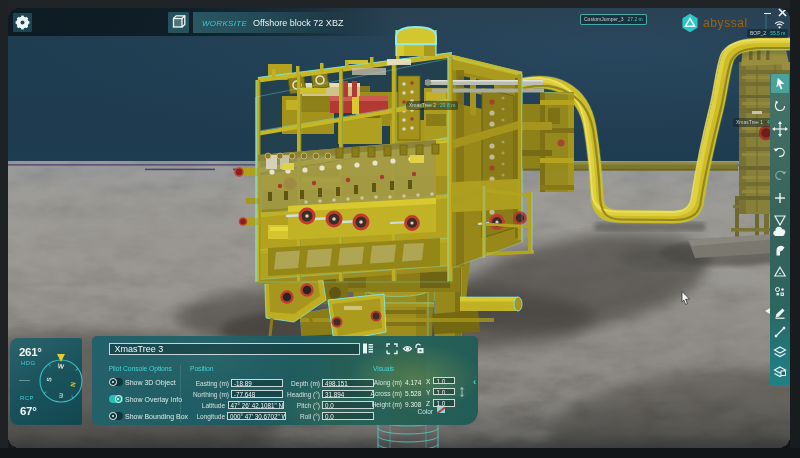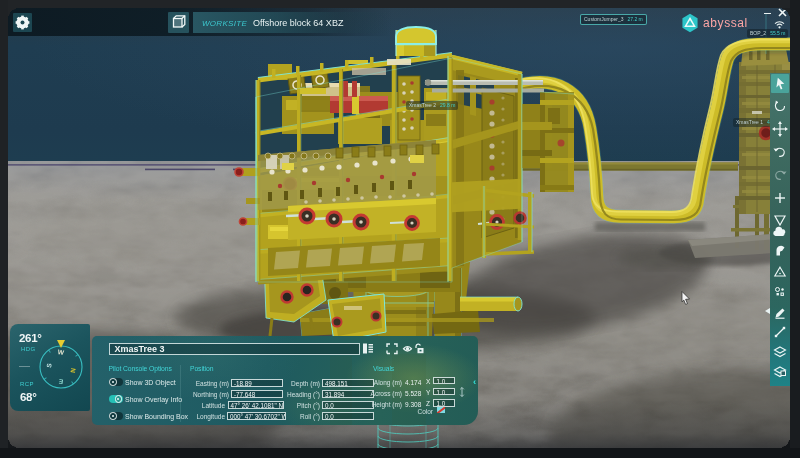--- a/index.html
+++ b/index.html
@@ -26,40 +26,40 @@
   
   .pill{position:absolute;z-index:9;font-size:5px;line-height:6.5px;color:#c2d4d6;background:rgba(14,28,34,0.55);
      border-radius:2px;padding:1px 3px;white-space:nowrap;}
   .pill .m{color:#45d2cc;margin-left:4px;}
   #lblCJ{left:580px;top:14px;border:1px solid rgba(90,210,205,0.75);background:rgba(12,26,32,0.45);}
   #lblXT2{left:406px;top:101px;background:rgba(16,30,36,0.5);}
   #lblXT1{left:733px;top:118px;background:rgba(16,30,36,0.45);}
   #lblBOP{left:747px;top:29px;background:rgba(16,30,36,0.55);}
   
   #logo{position:absolute;left:681px;top:13px;z-index:11;}
-  #logotext{position:absolute;left:703px;top:16px;z-index:11;font-size:12px;color:#fca5a5;letter-spacing:0.6px;font-weight:500;}
+  #logotext{position:absolute;left:703px;top:16px;z-index:11;font-size:12px;color:#a16207;letter-spacing:0.6px;font-weight:500;}
   #winbtns{position:absolute;left:760px;top:8px;z-index:11;width:30px;height:10px;}
   
   #toolbar{position:absolute;left:770px;top:73px;width:20px;height:313px;z-index:12;
      background:linear-gradient(180deg,#46756d 0%, #3e6a60 25%, #35625a 50%, #2c665f 75%, #22777b 90%, #1f8286 100%);}
   #tbArrow{position:absolute;left:765px;top:308px;z-index:12;width:0;height:0;
      border-top:3.5px solid transparent;border-bottom:3.5px solid transparent;border-right:5px solid #e8f2f2;}
   
-  #compasscard{position:absolute;left:10px;top:324px;width:80px;height:87px;z-index:12;border-radius:8px 2px 2px 8px;
+  #compasscard{position:absolute;left:10px;top:338px;width:72px;height:87px;z-index:12;border-radius:8px 2px 2px 8px;
      background:linear-gradient(150deg,#2b646c 0%, #1b545d 45%, #124750 100%);}
   #compasscard .big{position:absolute;font-size:11.5px;font-weight:bold;color:#f0f6f6;letter-spacing:-0.3px;}
   #compasscard .sm{position:absolute;font-size:6px;color:#3ecfd1;letter-spacing:0.4px;}
   #maincard{position:absolute;left:92px;top:336px;width:386px;height:89px;z-index:12;border-radius:5px 5px 14px 5px;
      background:
        radial-gradient(95px 48px at 322px 42px, rgba(140,165,80,0.45), rgba(140,165,80,0) 72%),
        radial-gradient(70px 40px at 230px 70px, rgba(85,130,85,0.25), rgba(85,130,85,0) 70%),
        radial-gradient(120px 60px at 120px 20px, rgba(60,120,115,0.3), rgba(60,120,115,0) 75%),
        linear-gradient(100deg,#24616a 0%, #1e5a60 45%, #276258 75%, #235c56 100%);}
   #nameinput{position:absolute;left:16.5px;top:7px;width:251px;height:11.5px;border:1px solid rgba(225,240,240,0.85);
-     background:rgba(10,28,32,0.35);font-size:9px;line-height:10px;color:#f0f6f6;padding-left:5px;font-weight:bold;}
+     background:rgba(10,28,32,0.35);font-size:9px;line-height:10px;color:#f0f6f6;padding-left:5px;}
   .hdr{position:absolute;font-size:6.8px;color:#41d4d6;letter-spacing:-0.1px;}
   .vline{position:absolute;width:1px;background:rgba(160,210,210,0.16);}
   .toggle{position:absolute;width:14px;height:8.5px;border-radius:4.25px;}
   .toggle.off{background:rgba(12,42,48,0.8);}
   .toggle.off::before{content:"";position:absolute;left:0.5px;top:0.5px;width:7.5px;height:7.5px;border-radius:50%;
      background:#10393f;border:1.8px solid #eef8f8;box-sizing:border-box;}
   .toggle.off::after{content:"";position:absolute;left:3.2px;top:3.2px;width:2px;height:2px;border-radius:50%;background:#e8f4f4;}
   .toggle.on{background:#26c0b6;}
   .toggle.on::before{content:"";position:absolute;right:0.5px;top:0.5px;width:7.5px;height:7.5px;border-radius:50%;
      background:#2a958e;border:1.8px solid #f4fcfc;box-sizing:border-box;}
@@ -553,21 +553,21 @@
 </svg></div>
   <div id="cubebtn"><svg viewBox="0 0 21 21" width="21" height="21">
 <g stroke="#f2f8f8" stroke-width="1.3" fill="none">
 <rect x="5.5" y="6.5" width="8.5" height="8.5" fill="rgba(240,250,250,0.2)"></rect>
 <path d="M 5.5,6.5 L 8.2,3.8 L 16.8,3.8 L 16.8,12.4 L 14,15"></path>
 <path d="M 14,6.5 L 16.8,3.8"></path>
 </g>
       </svg></div>
   <div id="worksite">
       <span class="wk">WORKSITE</span>
-      <span class="nm">Offshore block 64 XBZ</span>
+      <span class="nm">Offshore block 72 XBZ</span>
     </div>
 
   <div class="pill" id="lblCJ">CustomJumper_3<span class="m">27.2 m</span></div>
   <div class="pill" id="lblXT2">XmasTree 2<span class="m">29.8 m</span></div>
   <div class="pill" id="lblXT1">XmasTree 1<span class="m">43.1 m</span></div>
   <div class="pill" id="lblBOP">BOP_2<span class="m">55.5 m</span></div>
 
   <div id="logo"><svg viewBox="0 0 20 22" width="18" height="20">
 <polygon points="10,0.8 18.4,5.8 18.4,16.2 10,21.2 1.6,16.2 1.6,5.8" fill="#2dc5c9"></polygon>
 <polygon points="10,6 15,14.6 5,14.6" fill="none" stroke="#eafafa" stroke-width="1.7"></polygon>
@@ -655,21 +655,21 @@
 
     </svg>
   </div>
   <div id="tbArrow"></div>
 
   <div id="compasscard">
     <div class="big" style="left:9px;top:8px;">261°</div>
     <div class="sm" style="left:11px;top:21.5px;">HDG</div>
     <div style="position:absolute;left:9px;top:42px;width:11px;height:1px;background:rgba(255,255,255,0.35);"></div>
     <div class="sm" style="left:10px;top:56.5px;">RCP</div>
-    <div class="big" style="left:10px;top:67px;">68°</div>
+    <div class="big" style="left:10px;top:67px;">67°</div>
     <svg style="position:absolute;left:26px;top:16px;" viewBox="0 0 54 54" width="54" height="54">
       <circle cx="25" cy="27" r="21" fill="none" stroke="#39bfc2" stroke-width="1.1"></circle>
       <polygon points="21,18 29,18 25,26" fill="#e6cc30" transform="translate(0,-18)"></polygon>
       <g font-size="6.5" font-weight="bold" text-anchor="middle">
         <text x="25" y="14.5" fill="#e8e8d2" transform="rotate(9 25 12)">W</text>
         <text x="38.5" y="32" fill="#d8c32c" transform="rotate(99 37.5 29.5)">N</text>
         <text x="25" y="44.5" fill="#8fd8cf" transform="rotate(189 25 42)">E</text>
         <text x="11.5" y="27.5" fill="#bfe0e0" transform="rotate(279 12.5 24.5)">S</text>
       </g>
       <g stroke="#3bc3c6" stroke-width="1" opacity="0.8">

